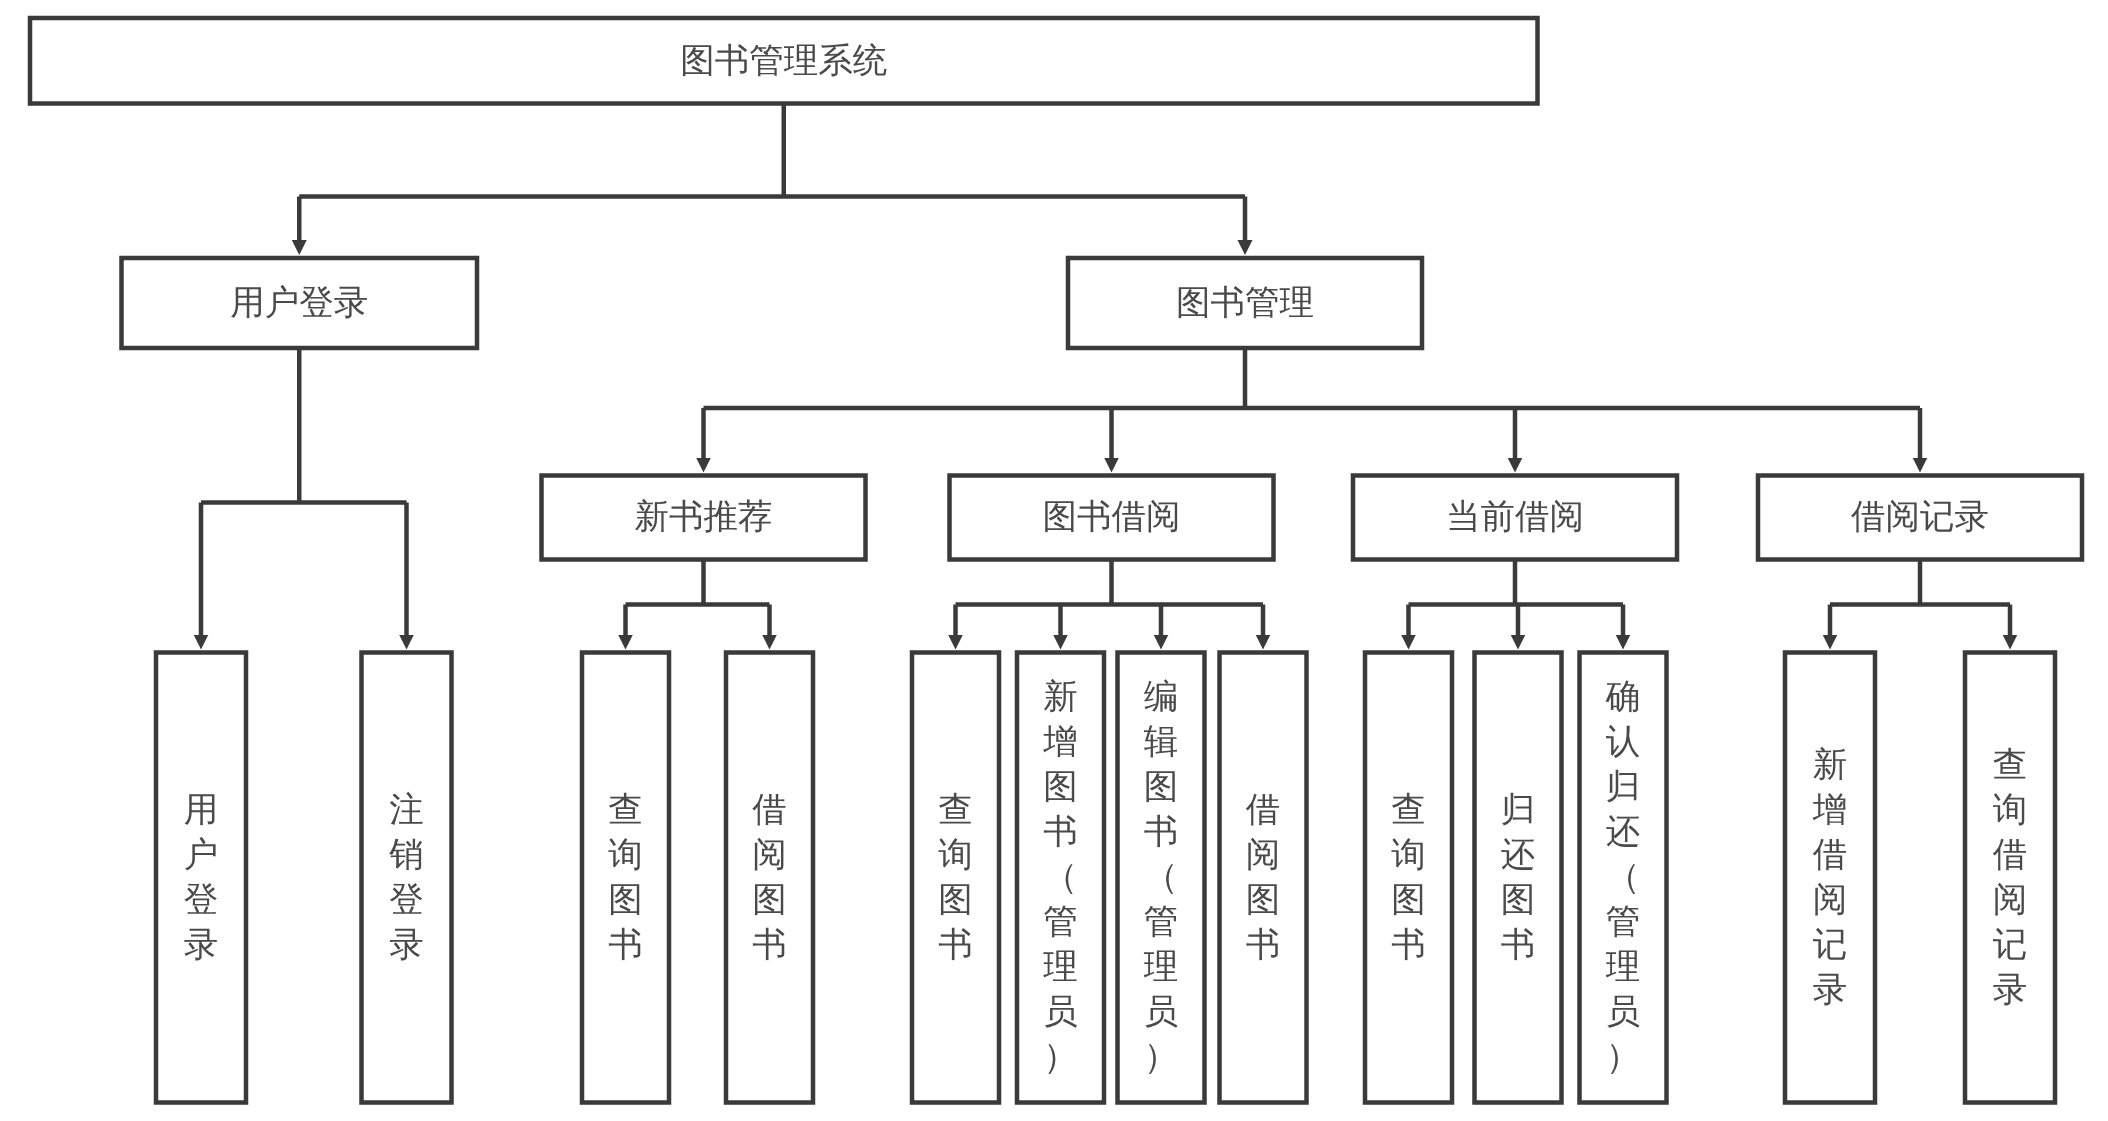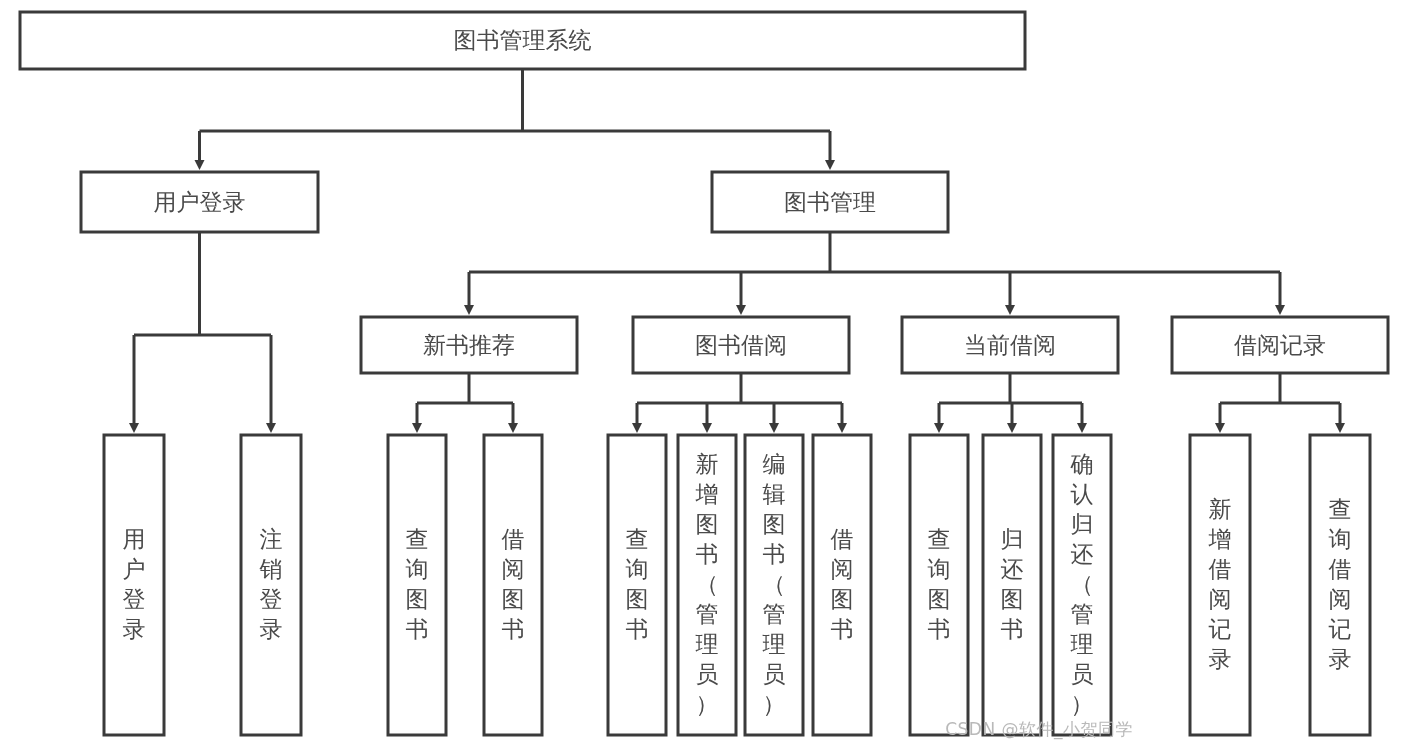--- a/index.html
+++ b/index.html
@@ -146,14 +146,13 @@
           <rect x="1190" y="435" width="60" height="300" class="box-rect"></rect>
           <text x="1220" class="node-label label-v"><tspan x="1220" y="517">新</tspan><tspan x="1220" y="547">增</tspan><tspan x="1220" y="577">借</tspan><tspan x="1220" y="607">阅</tspan><tspan x="1220" y="637">记</tspan><tspan x="1220" y="667">录</tspan></text>
         </g>
         <g>
           <rect x="1310" y="435" width="60" height="300" class="box-rect"></rect>
           <text x="1340" class="node-label label-v"><tspan x="1340" y="517">查</tspan><tspan x="1340" y="547">询</tspan><tspan x="1340" y="577">借</tspan><tspan x="1340" y="607">阅</tspan><tspan x="1340" y="637">记</tspan><tspan x="1340" y="667">录</tspan></text>
         </g>
       </g>
   </svg>
 
-  <div class="watermark">CSDN @软件_小贺同学</div>
 </div>
 
 </body></html>

